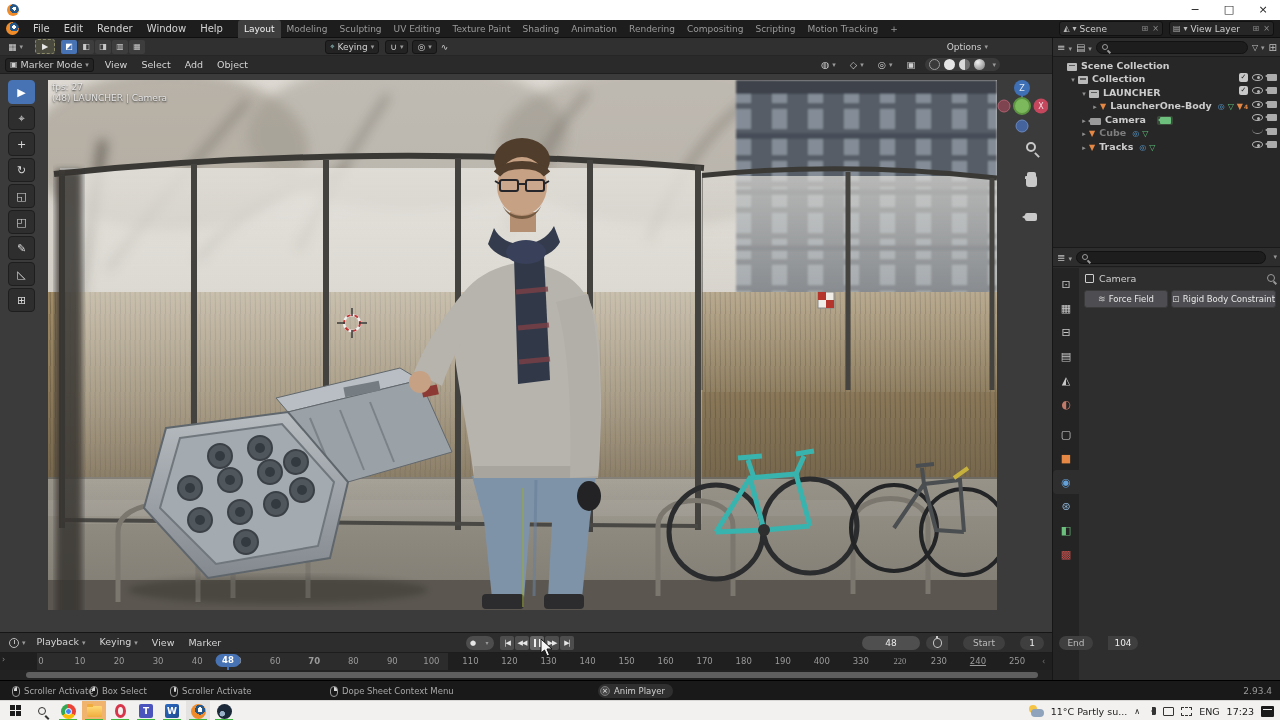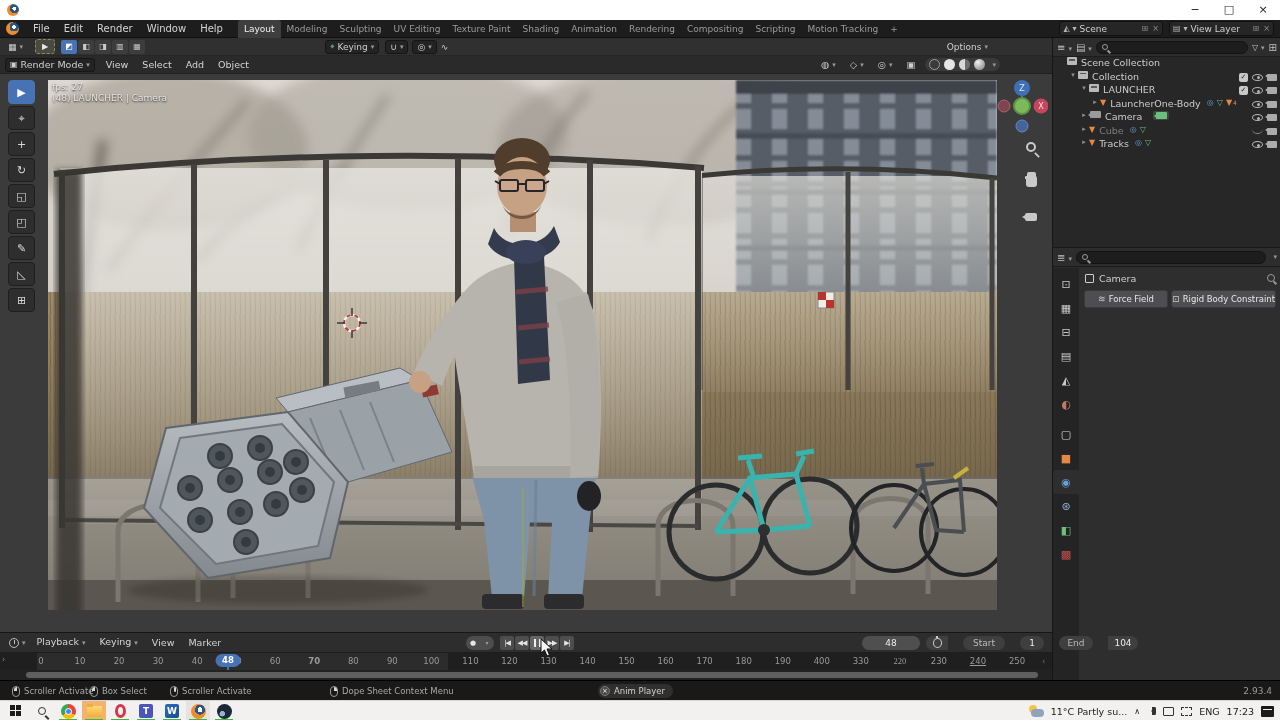--- a/index.html
+++ b/index.html
@@ -75,21 +75,21 @@
     border-left:1px solid #161616; }
   #outliner { position:absolute; left:0; top:0; width:228px; height:209px; background:#272727; }
   .ed-header { height:19px; background:#2d2d2d; border-bottom:1px solid #1c1c1c; display:flex;
     align-items:center; padding:0 4px; gap:4px; }
   .srch { flex:1; height:13px; background:#1d1d1d; border:1px solid #121212; border-radius:7px;
     display:flex; align-items:center; padding-left:5px; }
   .i-search { width:6px; height:6px; border:1.3px solid #9a9a9a; border-radius:50%; position:relative; }
   .i-search::after { content:""; position:absolute; width:1.5px; height:4px; background:#9a9a9a;
     left:5px; top:5px; transform:rotate(-45deg); }
   .ot-rows { font-size:9.5px; }
-  .ot-row { position:relative; height:13.5px; display:flex; align-items:flex-start; color:#cccccc; }
+  .ot-row { position:relative; height:13.5px; display:flex; align-items:flex-end; color:#cccccc;font-weight:bold; }
   .ot-row.dim { color:#7d7d7d; }
   .ot-row .disc { width:10px; text-align:center; color:#8f8f8f; font-size:7px; flex:none; }
   .oicon { flex:none; margin-right:4px; }
   .i-coll { width:10px; height:8px; background:#b9b9b9; border-radius:1px; position:relative; }
   .i-coll::after { content:""; position:absolute; left:2px; top:2px; width:6px; height:1.5px; background:#5a5a5a; }
   .i-mesh { color:#e58845; font-size:8px; }
   .i-meshg { color:#5fbf7a; font-size:8px; }
   .i-phys { color:#5a9fd4; font-size:8px; }
   .i-camo { width:11px; height:7px; background:#9a9a9a; border-radius:1px; position:relative; margin-left:1px; }
   .i-camo::before { content:""; position:absolute; left:-5px; top:0.5px; border:3px solid transparent;
@@ -294,21 +294,21 @@
       <span>∿</span>
       </span>
     <span class="hbtn" style="margin-left:auto;margin-right:60px">
       <span>Options</span>
         <span class="dd">▾</span>
       </span>
   </div>
   <div id="vp-menus">
     <span class="hbtn dark" style="margin-left:5px">
       <span style="font-size:8px;margin-right:3px">▣</span>
-      <span>Render Mode</span>
+      <span>Marker Mode</span>
         <span class="dd">▾</span>
     </span>
     <div id="vp-menu-items" class="row" style="margin-left:4px">
         <span class="menu-item">View</span>
         <span class="menu-item">Select</span>
         <span class="menu-item">Add</span>
         <span class="menu-item">Object</span>
       </div>
     <div class="row" style="margin-left:auto;margin-right:52px;gap:6px">
       <span class="hbtn">◍<span class="dd">▾</span></span>

